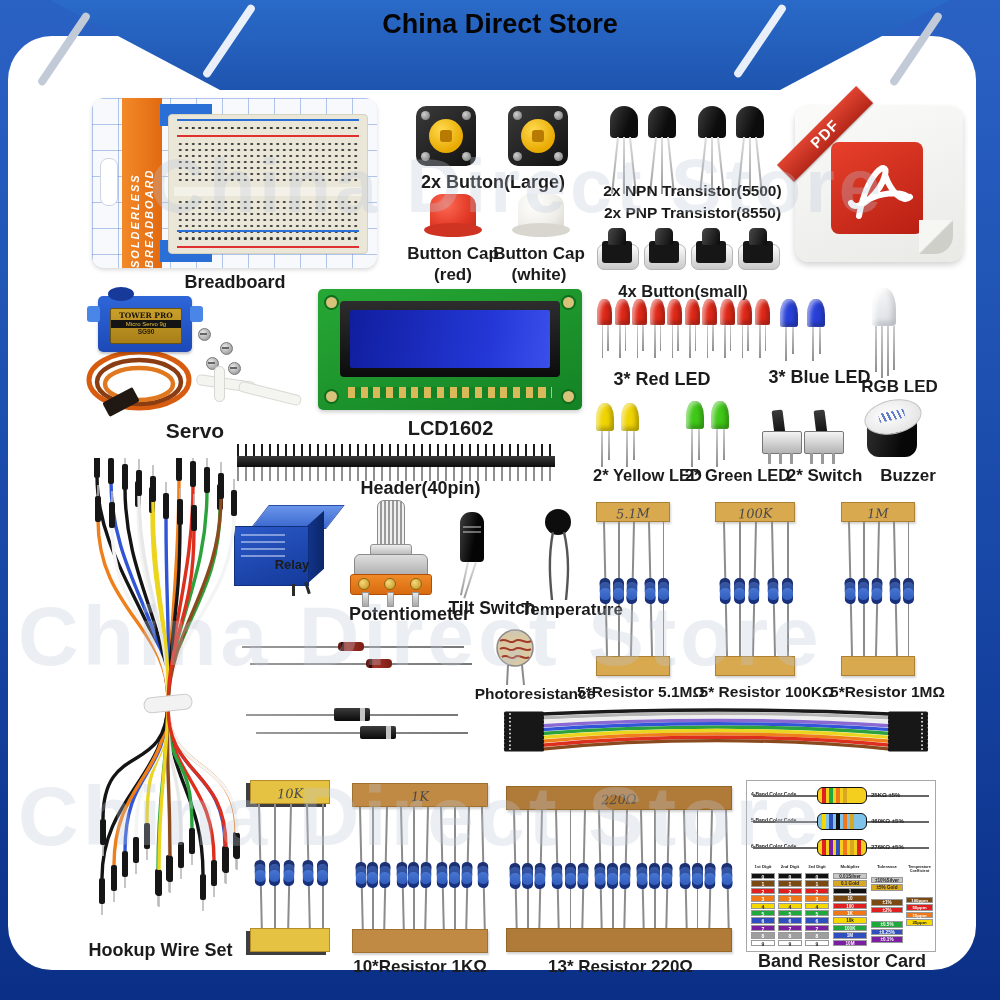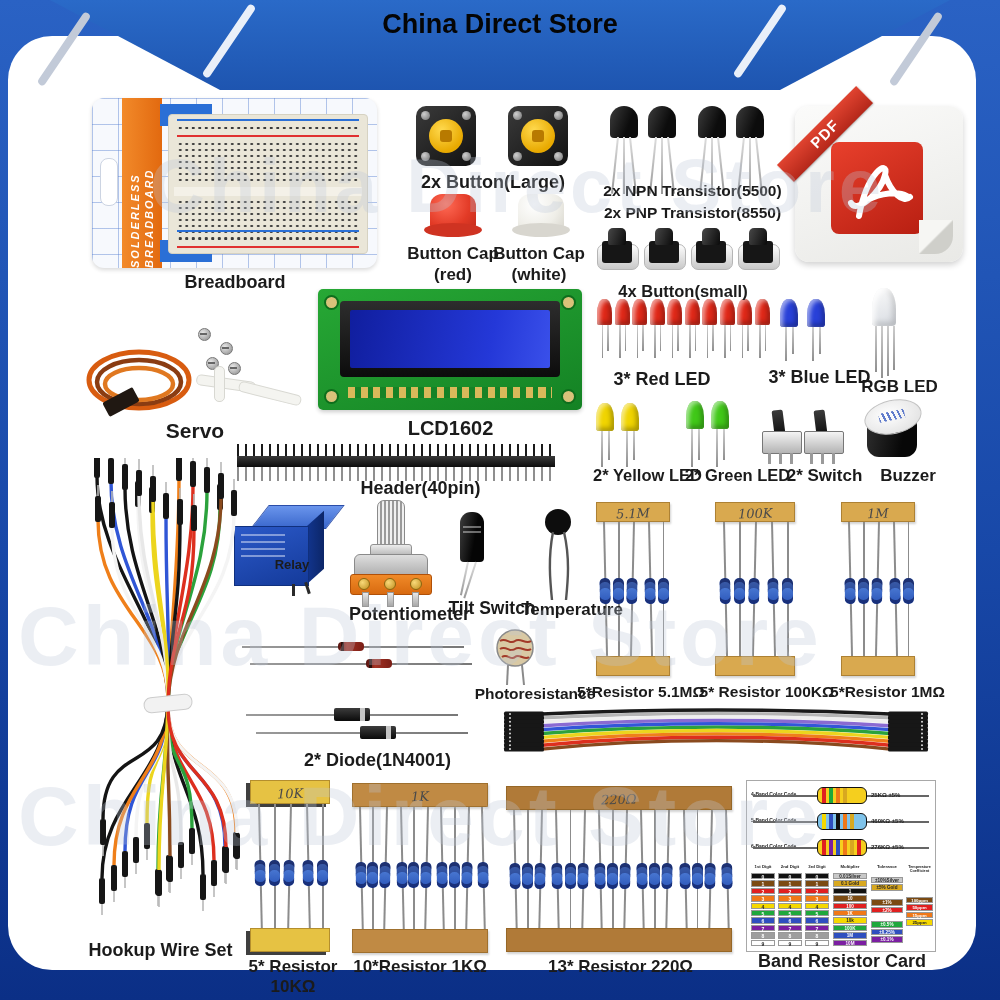--- a/index.html
+++ b/index.html
@@ -265,20 +265,30 @@
     <div class="ribbon-badge">PDF</div>
     <div class="curl"></div>
   </div>
 
   <svg class="abs" style="left:84px;top:342px;" width="110" height="80" viewBox="0 0 110 80">
     <ellipse cx="55" cy="38" rx="50" ry="28" fill="none" stroke="#d85c10" stroke-width="5"></ellipse>
     <ellipse cx="55" cy="40" rx="42" ry="22" fill="none" stroke="#8a3c12" stroke-width="4.5"></ellipse>
     <ellipse cx="55" cy="42" rx="34" ry="16" fill="none" stroke="#e07820" stroke-width="4.5"></ellipse>
     <rect x="20" y="52" width="34" height="16" rx="2" fill="#201812" transform="rotate(-28 37 60)"></rect>
   </svg>
+  <div class="abs servo-body">
+    <div class="servo-ear" style="left:-11px;"></div>
+      <div class="servo-ear" style="right:-11px;"></div>
+    <div class="servo-knob"></div>
+    <div class="servo-label">
+      <span class="b1">TOWER PRO</span>
+      <span class="b2">Micro Servo 9g</span>
+      <span class="b3">SG90</span>
+    </div>
+  </div>
   <div class="screw" style="left:198px;top:328px;"></div>
   <div class="screw" style="left:220px;top:342px;"></div>
   <div class="screw" style="left:206px;top:357px;"></div>
   <div class="screw" style="left:228px;top:362px;"></div>
   <div class="horn" style="left:196px;top:378px;width:58px;height:9px;transform:rotate(8deg);"></div>
   <div class="horn" style="left:214px;top:366px;width:9px;height:34px;"></div>
   <div class="horn" style="left:238px;top:388px;width:62px;height:9px;transform:rotate(14deg);"></div>
   <div class="lbl" style="left:135px;top:419px;width:120px;font-size:21px;">Servo</div>
 
   <div class="abs lcd">
@@ -546,21 +556,20 @@
     <line x1="30" y1="37" x2="32" y2="57" stroke="#8a8a8a" stroke-width="2"></line>
   </svg>
   <div class="lbl" style="left:460px;top:685px;width:150px;font-size:15.5px;">Photoresistance</div>
 
   <div class="dline" style="left:246px;top:714px;width:212px;">
       <div class="db4001" style="left:88px;"></div>
     </div>
   <div class="dline" style="left:256px;top:732px;width:212px;">
       <div class="db4001" style="left:104px;"></div>
     </div>
-  <div class="lbl" style="left:280px;top:750px;width:195px;font-size:18px;">2* Diode(1N4001)</div>
 
   <div class="abs" style="left:502px;top:704px;width:428px;height:54px;"><svg width="428" height="54" viewBox="0 0 428 54">
         <path d="M40 10 C150 5, 280 5, 388 10" stroke="#1a1a1a" stroke-width="3.4" fill="none"></path>
         <rect x="2" y="7.6" width="40" height="4.8" rx="1.6" fill="#171717"></rect>
         <circle cx="8" cy="10" r="1" fill="#ddd"></circle>
         <rect x="386" y="7.6" width="40" height="4.8" rx="1.6" fill="#171717"></rect>
         <circle cx="420" cy="10" r="1" fill="#ddd"></circle>
         <path d="M40 13.9 C150 8.2, 280 8.2, 388 13.9" stroke="#b5b5b5" stroke-width="3.4" fill="none"></path>
         <rect x="2" y="11.5" width="40" height="4.8" rx="1.6" fill="#171717"></rect>
         <circle cx="8" cy="13.9" r="1" fill="#ddd"></circle>
@@ -717,21 +726,20 @@
         </div>
         <div class="lead" style="left:70.00%;transform:rotate(-1.3deg);">
           <div class="rbody" style="top:45%;"></div>
         </div>
         <div class="lead" style="left:90.00%;transform:rotate(0deg);">
           <div class="rbody" style="top:45%;"></div>
         </div>
       </div>
       <div class="tape" style="height: 24px; background: linear-gradient(rgb(230, 194, 67), rgb(230, 194, 67)); box-shadow: rgba(15, 15, 15, 0.8) -4px 3px 0px;"></div>
     </div>
-  <div class="lbl" style="left:228px;top:957px;width:130px;font-size:17px;">5* Resistor 10KΩ</div>
   <div class="pack" style="left:352px;top:783px;width:136px;">
       <div class="tape" style="height:24px;background:linear-gradient(#c08a44,#c08a44);line-height:24px;"><span class="hand">1K</span></div>
       <div class="leads" style="height:122px;">
         <div class="lead" style="left:5.00%;transform:rotate(-1.3deg);">
           <div class="rbody" style="top:45%;"></div>
         </div>
         <div class="lead" style="left:15.00%;transform:rotate(0deg);">
           <div class="rbody" style="top:45%;"></div>
         </div>
         <div class="lead" style="left:25.00%;transform:rotate(1.3deg);">

